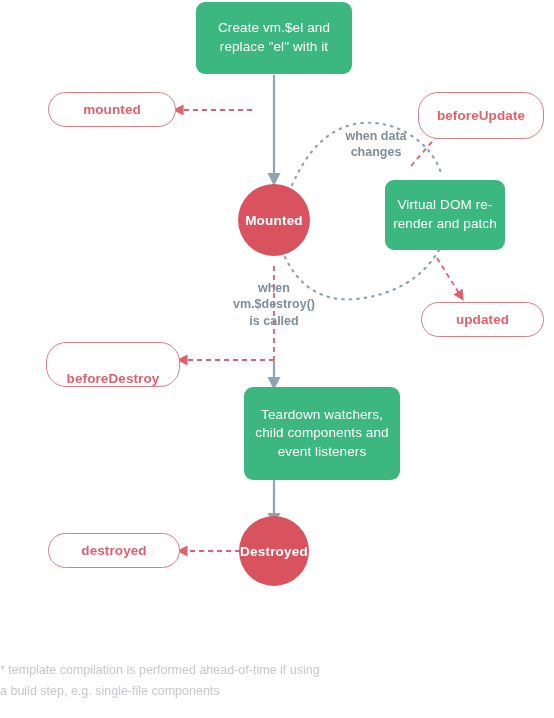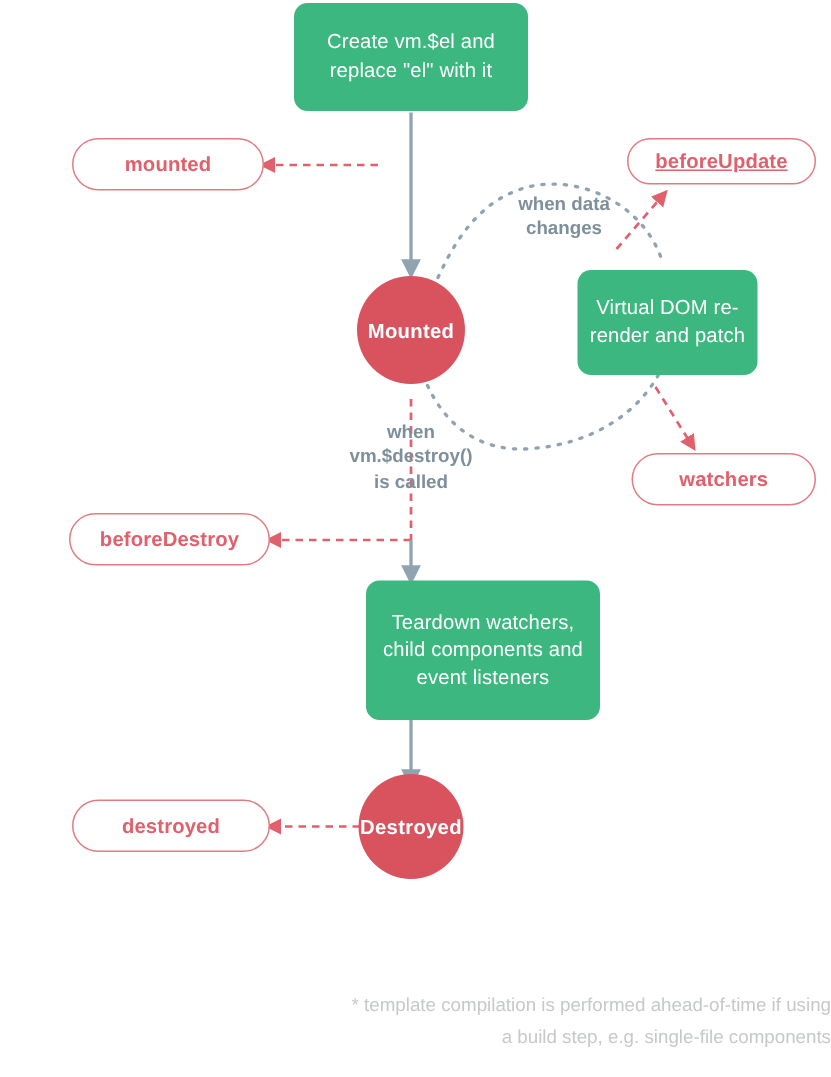--- a/index.html
+++ b/index.html
@@ -87,21 +87,21 @@
     line-height: 1.3;
     text-align: center;
     white-space: pre-line;
   }
 
   
   .footnote {
     position: absolute;
     left: 0;
     width: 554px;
-    text-align: right;
+    text-align: left;
     color: #c6c8cb;
     font-size: 12.5px;
     font-weight: 400;
     line-height: 1.65;
     white-space: pre-line;
   }
 </style>
 </head>
 <body>
 
@@ -164,29 +164,29 @@
   </div>
 
   <div class="circle" style="left:239px; top:516px; width:70px; height:70px;">
     <span>Destroyed</span>
   </div>
 
   <div class="pill" style="left:48px; top:92px; width:128px; height:35px;">
     <span>mounted</span>
   </div>
 
-  <div class="pill" style="left:418px; top:92px; width:126px; height:31px;text-decoration:underline;">
+  <div class="pill" style="left:418px; top:92px; width:126px; height:47px;">
     <span>beforeUpdate</span>
   </div>
 
   <div class="pill" style="left:421px; top:302px; width:123px; height:35px;">
-    <span>watchers</span>
-  </div>
-
-  <div class="pill" style="left:46px; top:342px; width:134px; height:35px;">
+    <span>updated</span>
+  </div>
+
+  <div class="pill" style="left:46px; top:342px; width:134px; height:45px;align-items:flex-end;">
     <span>beforeDestroy</span>
   </div>
 
   <div class="pill" style="left:48px; top:533px; width:132px; height:35px;">
     <span>destroyed</span>
   </div>
 
   <div class="note" style="left:318px; top:128px; width:116px;">when data
 changes</div>
 

